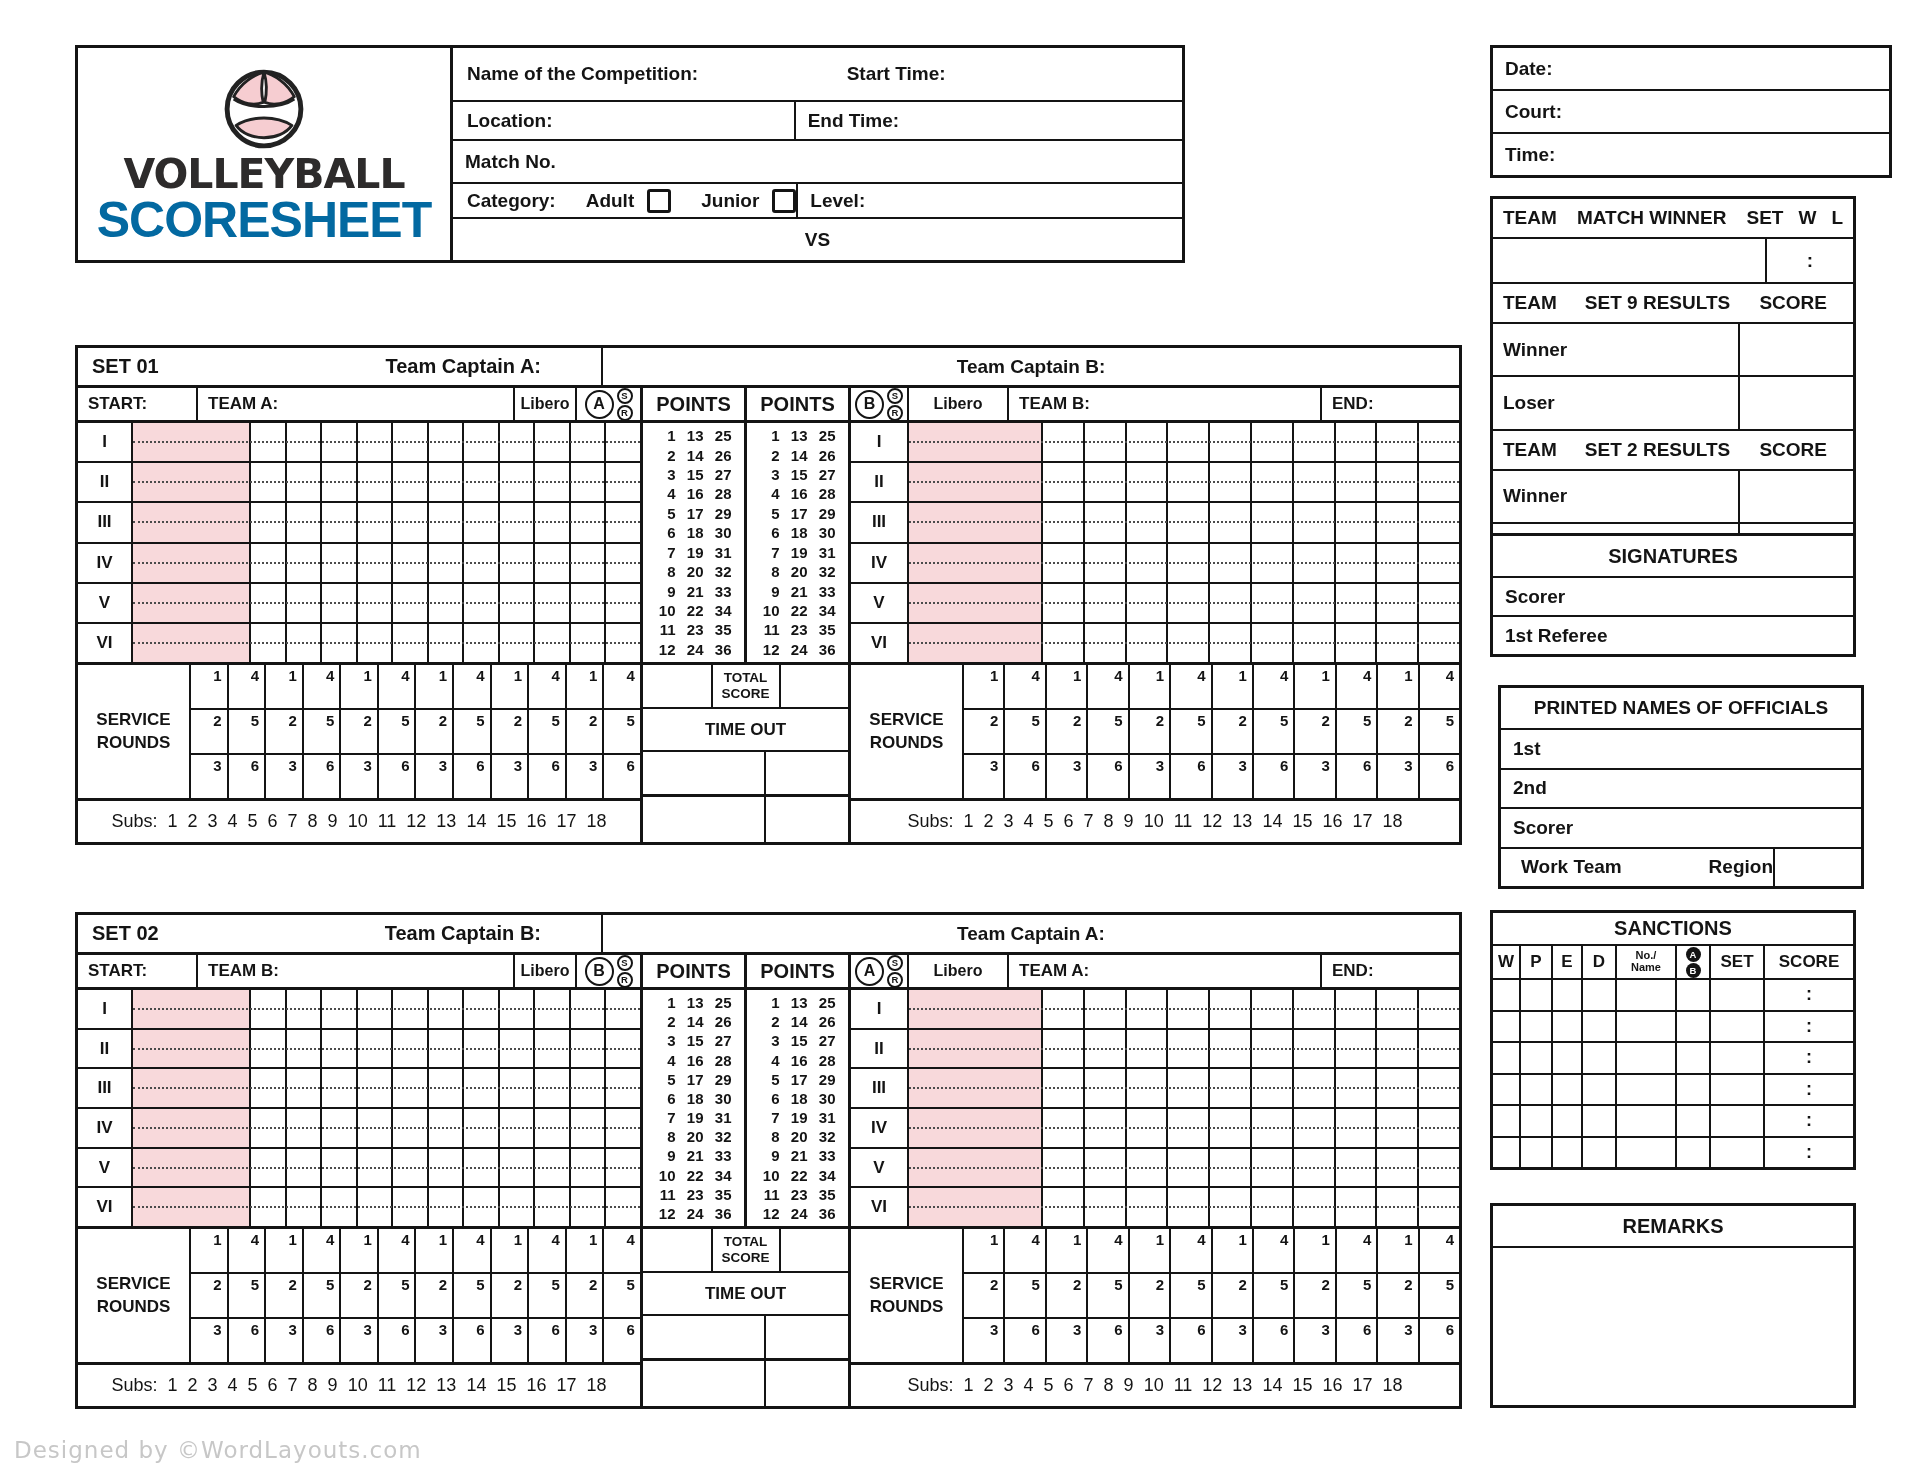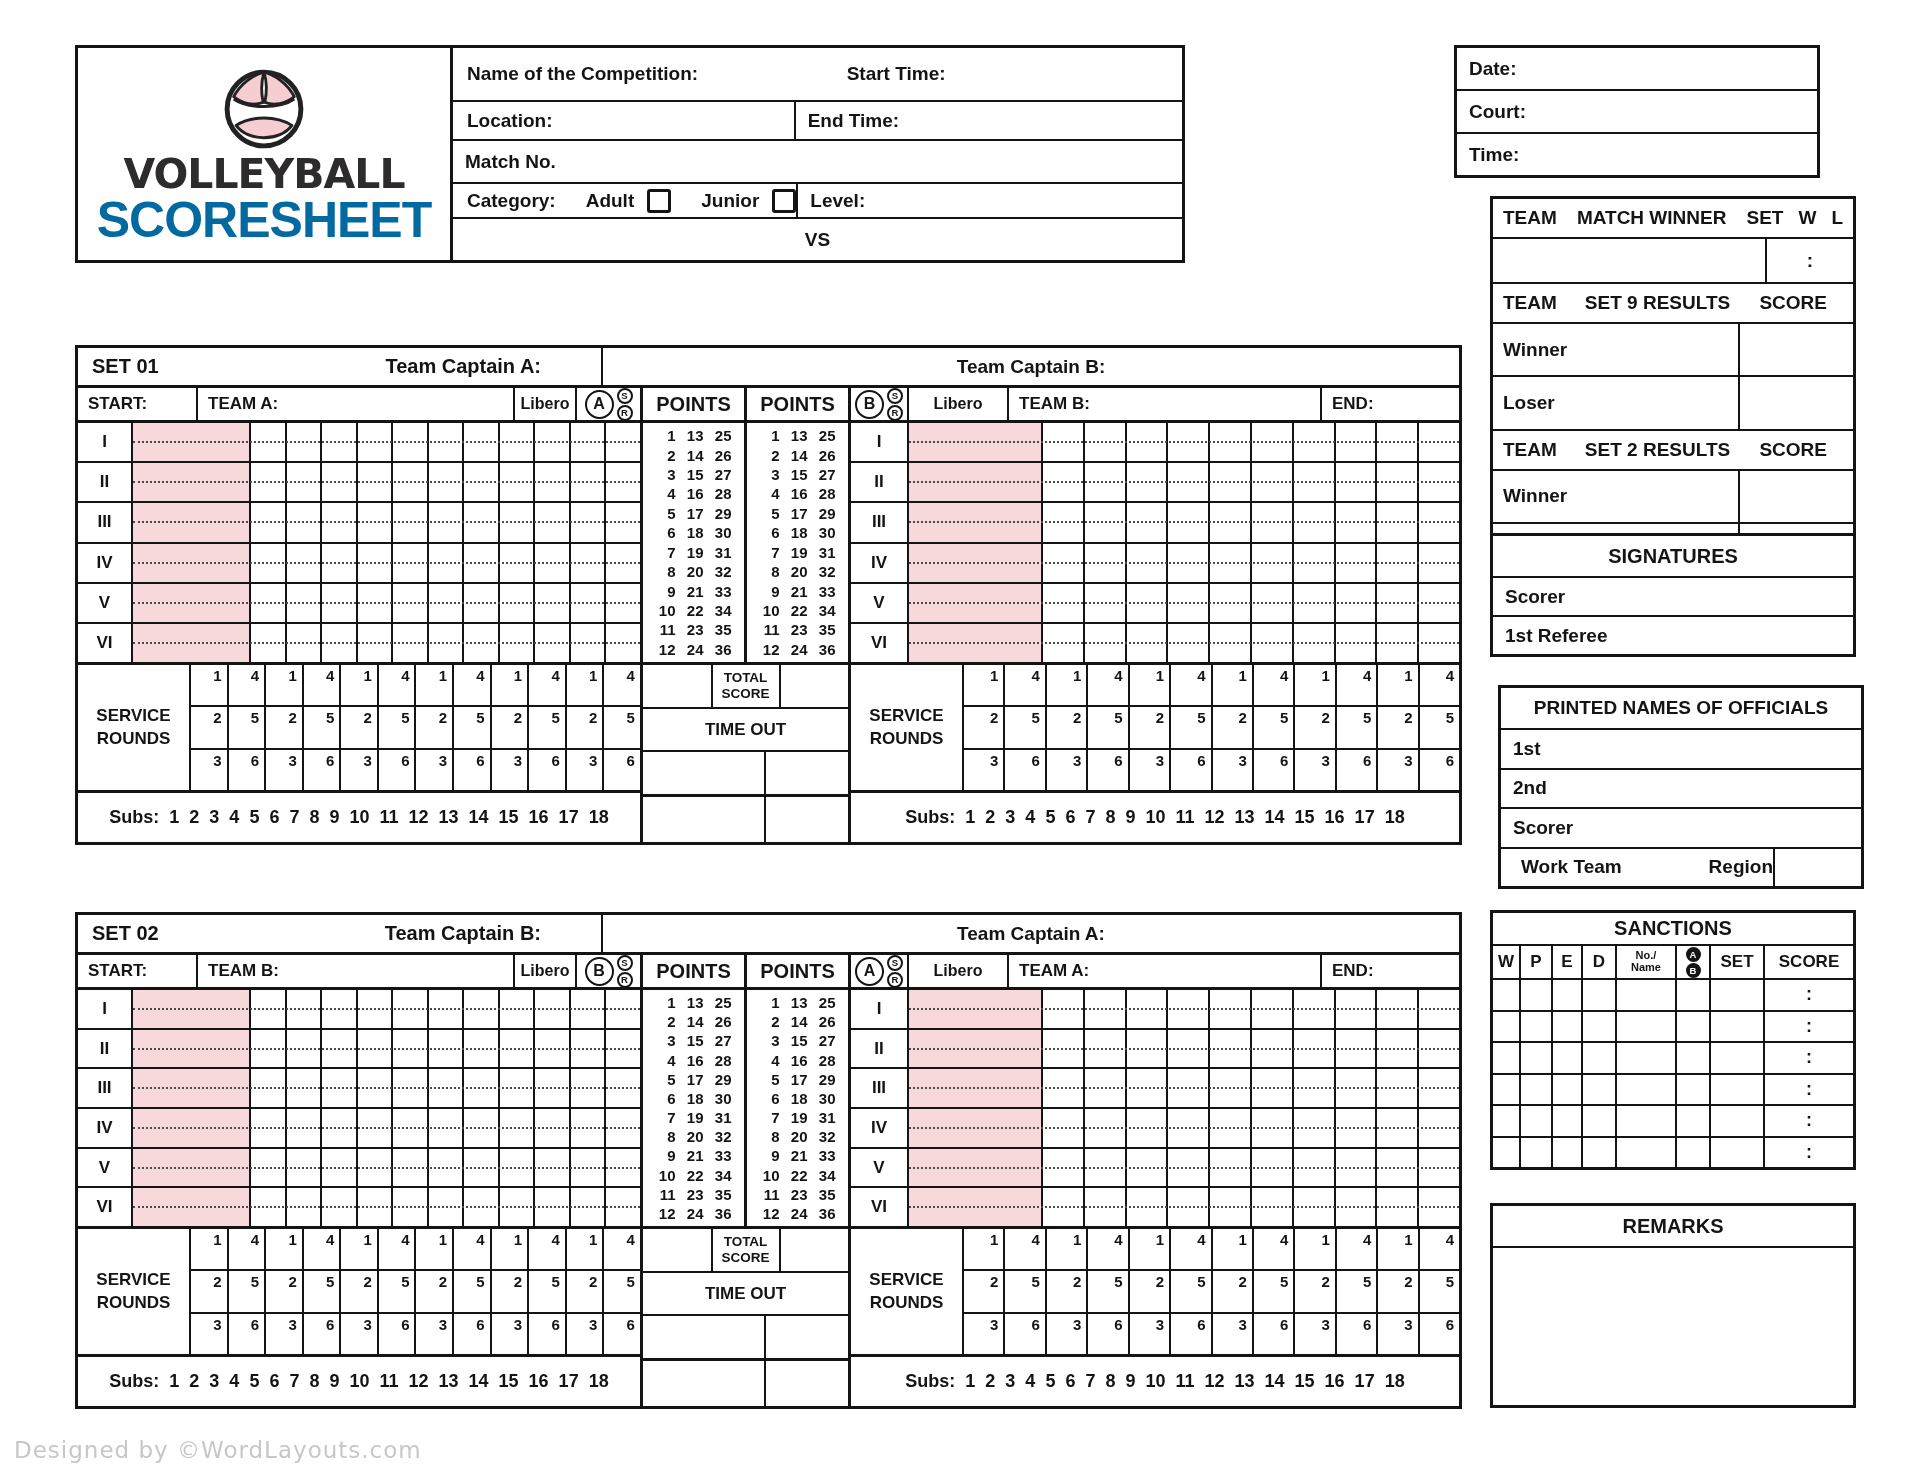--- a/index.html
+++ b/index.html
@@ -107,22 +107,22 @@
   .rlow{flex:1;display:flex;flex-direction:column}
   .svc{flex:1;display:flex;min-height:0}
   .svclabel{width:113px;border-right:2px solid;display:flex;flex-direction:column;align-items:center;justify-content:center;
     font-weight:bold;font-size:17px;line-height:1.3;text-align:center}
   .svcgrid{flex:1;display:flex;flex-direction:column}
   .svcrow{flex:1;display:flex;border-bottom:2px solid}
   .svcgrid .svcrow:last-child{border-bottom:none}
   .svccell{flex:1;border-right:2px solid;display:flex;align-items:flex-start;justify-content:flex-end;
     padding:2px 5px 0 0;font-weight:bold;font-size:15px}
   .svcrow .svccell:last-child{border-right:none}
-  .subsrow{height:52px;border-top:3px solid;display:flex;align-items:center;justify-content:center;
-    font-weight:bold;font-size:18px;white-space:pre;flex:none}
+  .subsrow{height:44px;border-top:3px solid;display:flex;align-items:center;justify-content:center;
+    font-weight:normal;font-size:18px;white-space:pre;flex:none}
   .mid{width:208px;border-right:3px solid;display:flex;flex-direction:column}
   .midr1{height:44px;display:flex;border-bottom:2px solid;flex:none}
   .sp{flex:1}
   .ts{width:70px;border-left:2px solid;border-right:2px solid;display:flex;flex-direction:column;
     align-items:center;justify-content:center;font-weight:bold;font-size:13.5px;line-height:1.15}
   .midr2{height:43px;border-bottom:2px solid;display:flex;align-items:center;justify-content:center;
     font-weight:bold;font-size:17px;flex:none}
   .midr3{flex:1;display:flex;min-height:0}
   .midr4{height:48px;border-top:3px solid;display:flex;flex:none}
   .midr3 .a,.midr4 .a{width:60%;border-right:2px solid}
@@ -179,21 +179,21 @@
         <div class="fcell-r">
           <span>Level:</span>
         </div>
       </div>
       <div class="frow fr5">
         <span>VS</span>
       </div>
     </div>
   </div>
 
-  <div class="abs box vpanel" style="left:1454px;top:45px;width:366px;height:133px">
+  <div class="abs box vpanel" style="left:1490px;top:45px;width:402px;height:133px">
     <div class="irow">
         <span>Date:</span>
       </div>
     <div class="irow">
         <span>Court:</span>
       </div>
     <div class="irow">
         <span>Time:</span>
       </div>
   </div>

